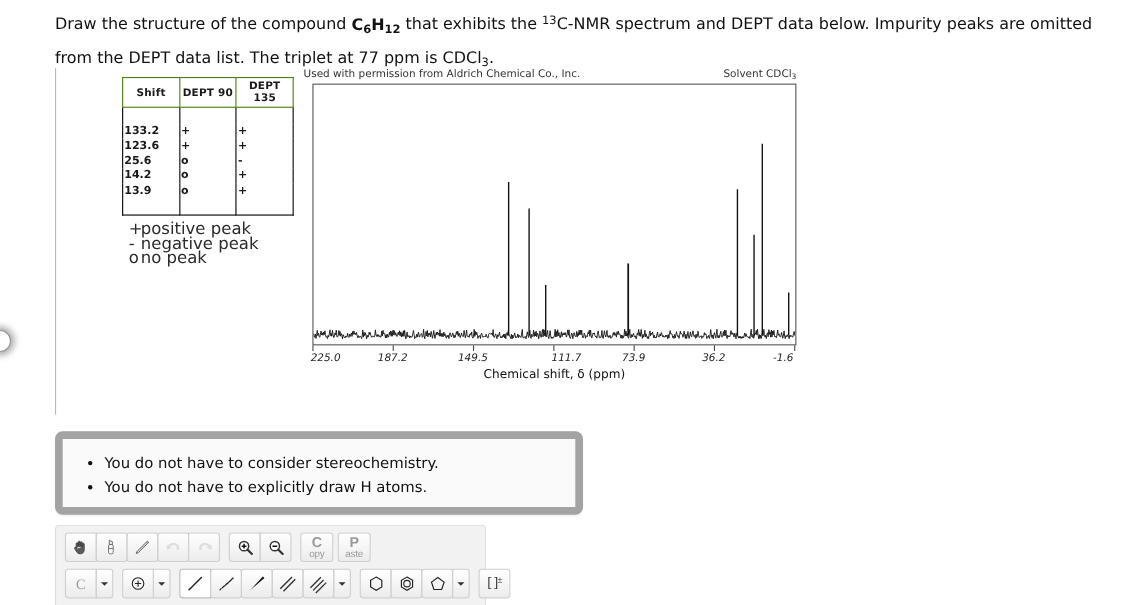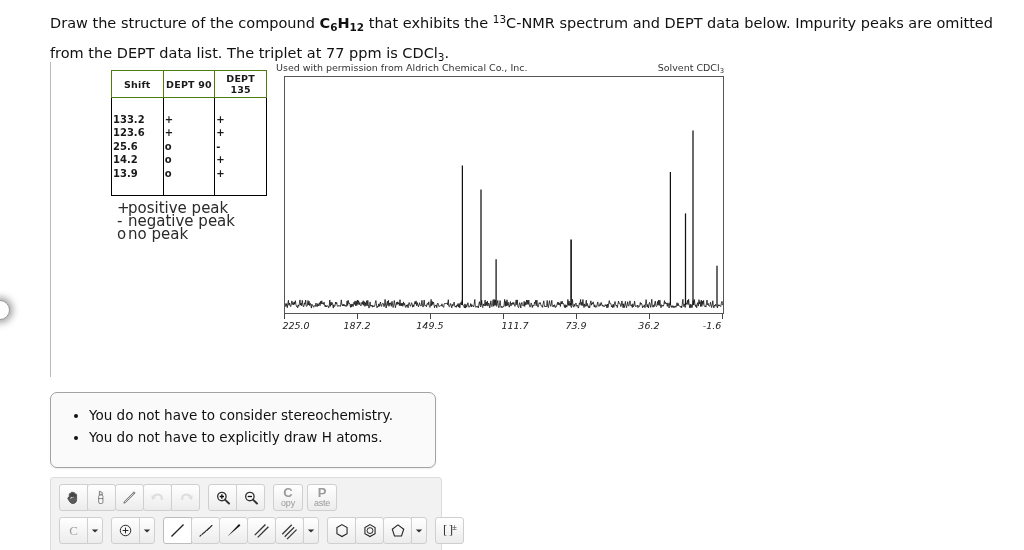--- a/index.html
+++ b/index.html
@@ -85,23 +85,23 @@
     transform:translateX(-50%); white-space:nowrap;
   }
   .axis-title {
     position:absolute; left:8px; top:272px; width:440px;
     text-align:center; font-size:11px; color:#111;
   }
 
   
   .notes {
     position:absolute; left:50px; top:392px;
-    width:386px; height:76px;
+    width:480px; height:76px;
     background:#fafafa;
-    border:1px solid #a3a3a3;
+    border:7px solid #a3a3a3;
     border-radius:7px;
     box-shadow:0 1px 2px rgba(0,0,0,.07);
   }
   .notes ul { margin:11px 0 0 0; padding-left:38px; }
   .notes li { font-size:13.5px; line-height:22px; color:#111; }
 
   
   .editor {
     position:absolute; left:50px; top:477px;
     width:392px; height:73px;
@@ -256,20 +256,21 @@
         <div class="tk" style="left: 219px;"></div>
         <div class="lb" style="left: 231px;">111.7</div>
         <div class="tk" style="left: 292.064px;"></div>
         <div class="lb" style="left: 292.064px;">73.9</div>
         <div class="tk" style="left: 364.936px;"></div>
         <div class="lb" style="left: 364.936px;">36.2</div>
         <div class="tk" style="left: 438px;"></div>
         <div class="lb" style="left: 428px;">-1.6</div>
       </div>
 
+    <div class="axis-title">Chemical shift, δ (ppm)</div>
   </div>
 </div>
 
 <div class="notes">
   <ul>
     <li>You do not have to consider stereochemistry.</li>
     <li>You do not have to explicitly draw H atoms.</li>
   </ul>
 </div>
 

